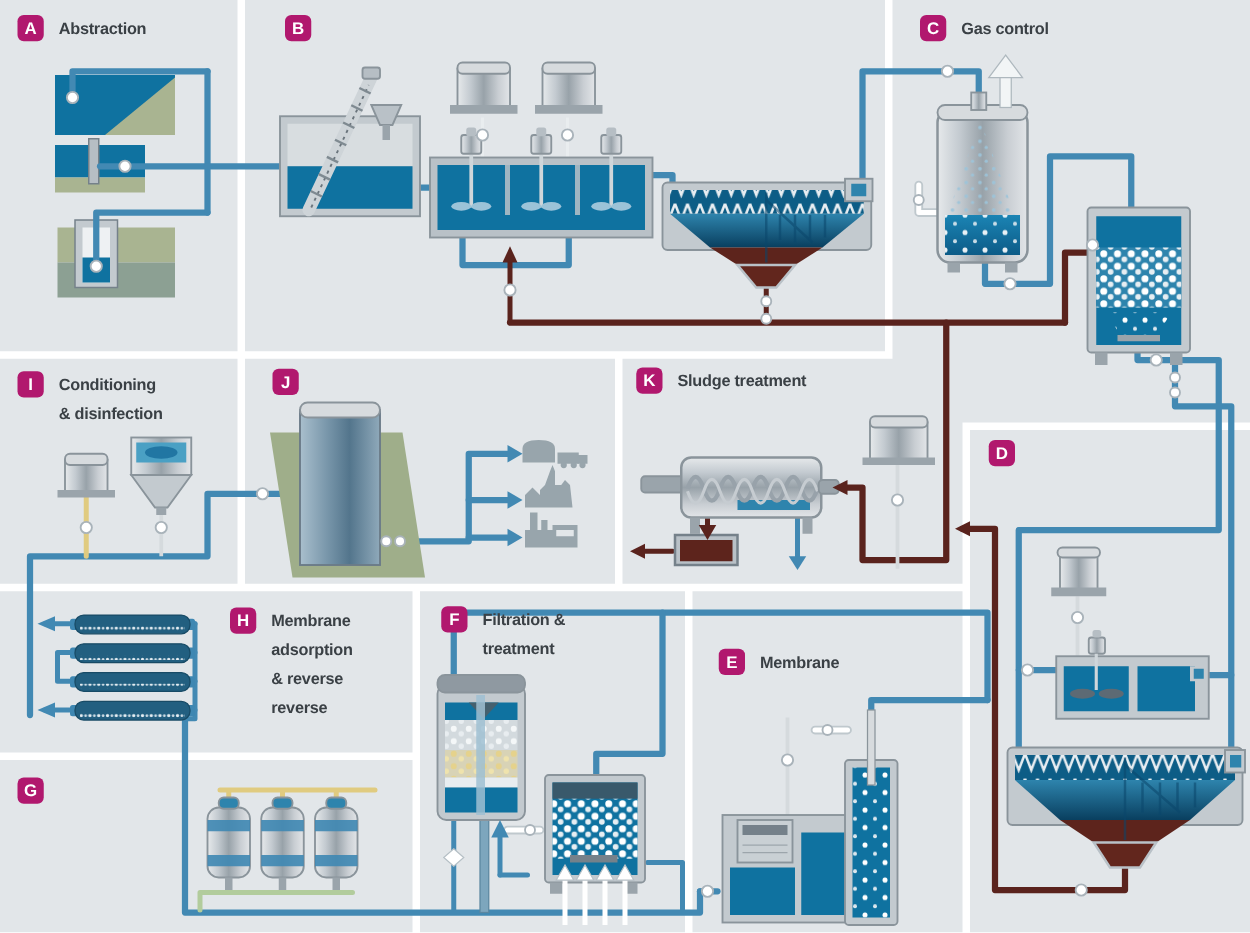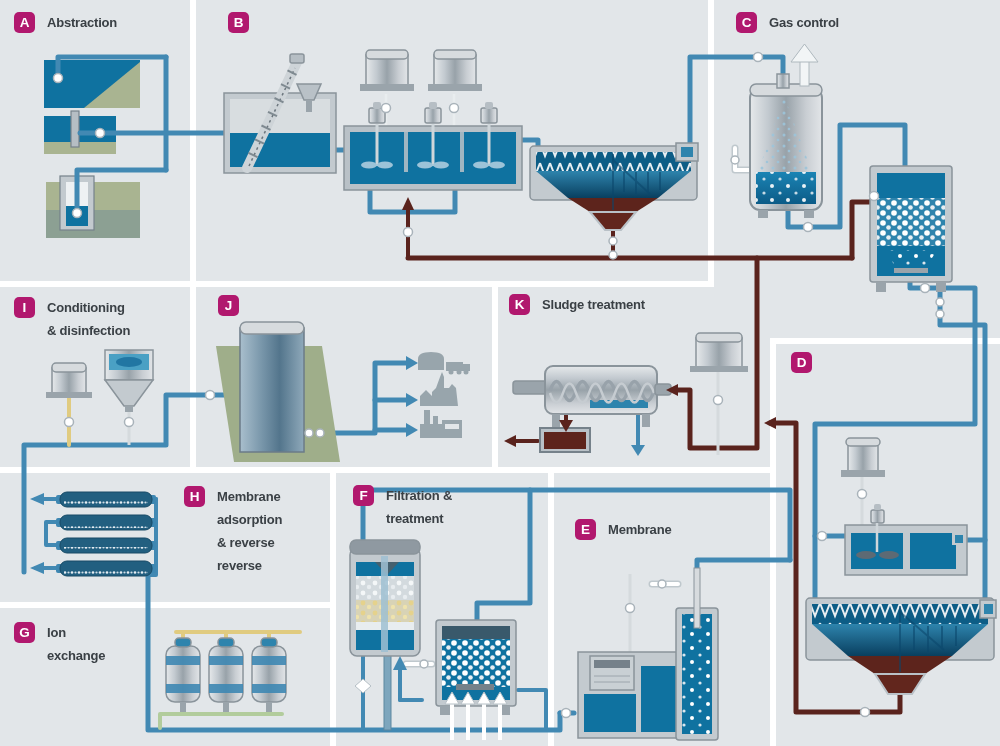--- a/index.html
+++ b/index.html
@@ -560,24 +560,20 @@
   </div>
   <div class="lbl" style="left:353px;top:484px">
     <span class="badge">F</span>
     <div class="txt">
       <div>Filtration &amp;</div>
       <div>treatment</div>
     </div>
   </div>
   <div class="lbl" style="left:14px;top:621px">
     <span class="badge">G</span>
-    <div class="txt">
-      <div>Ion</div>
-      <div>exchange</div>
-    </div>
   </div>
   <div class="lbl" style="left:184px;top:485px">
     <span class="badge">H</span>
     <div class="txt">
       <div>Membrane</div>
       <div>adsorption</div>
       <div>&amp; reverse</div>
       <div>reverse</div>
     </div>
   </div>

